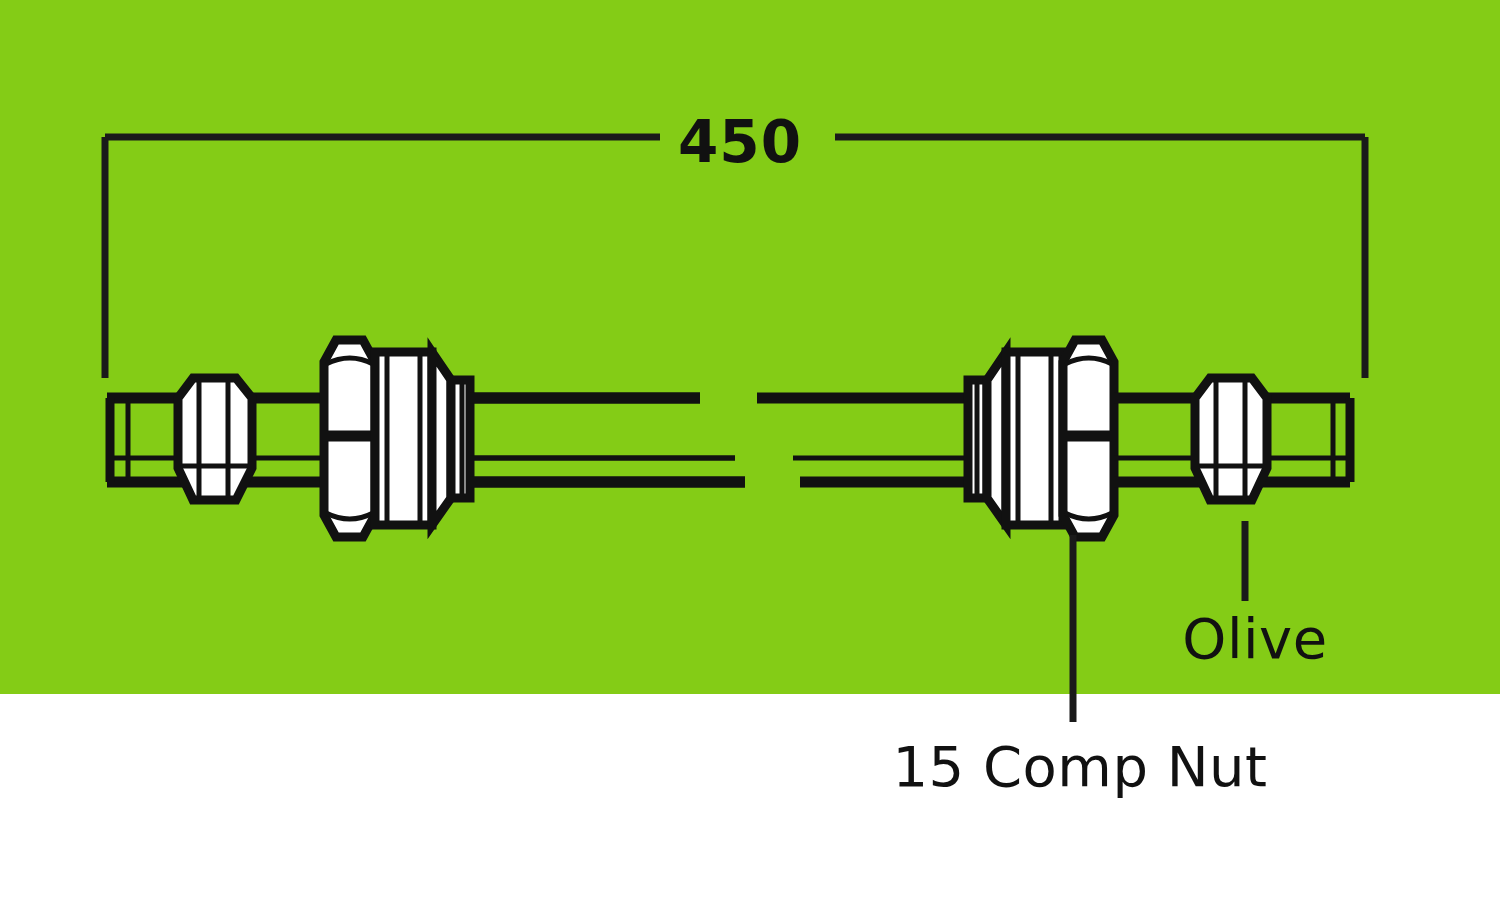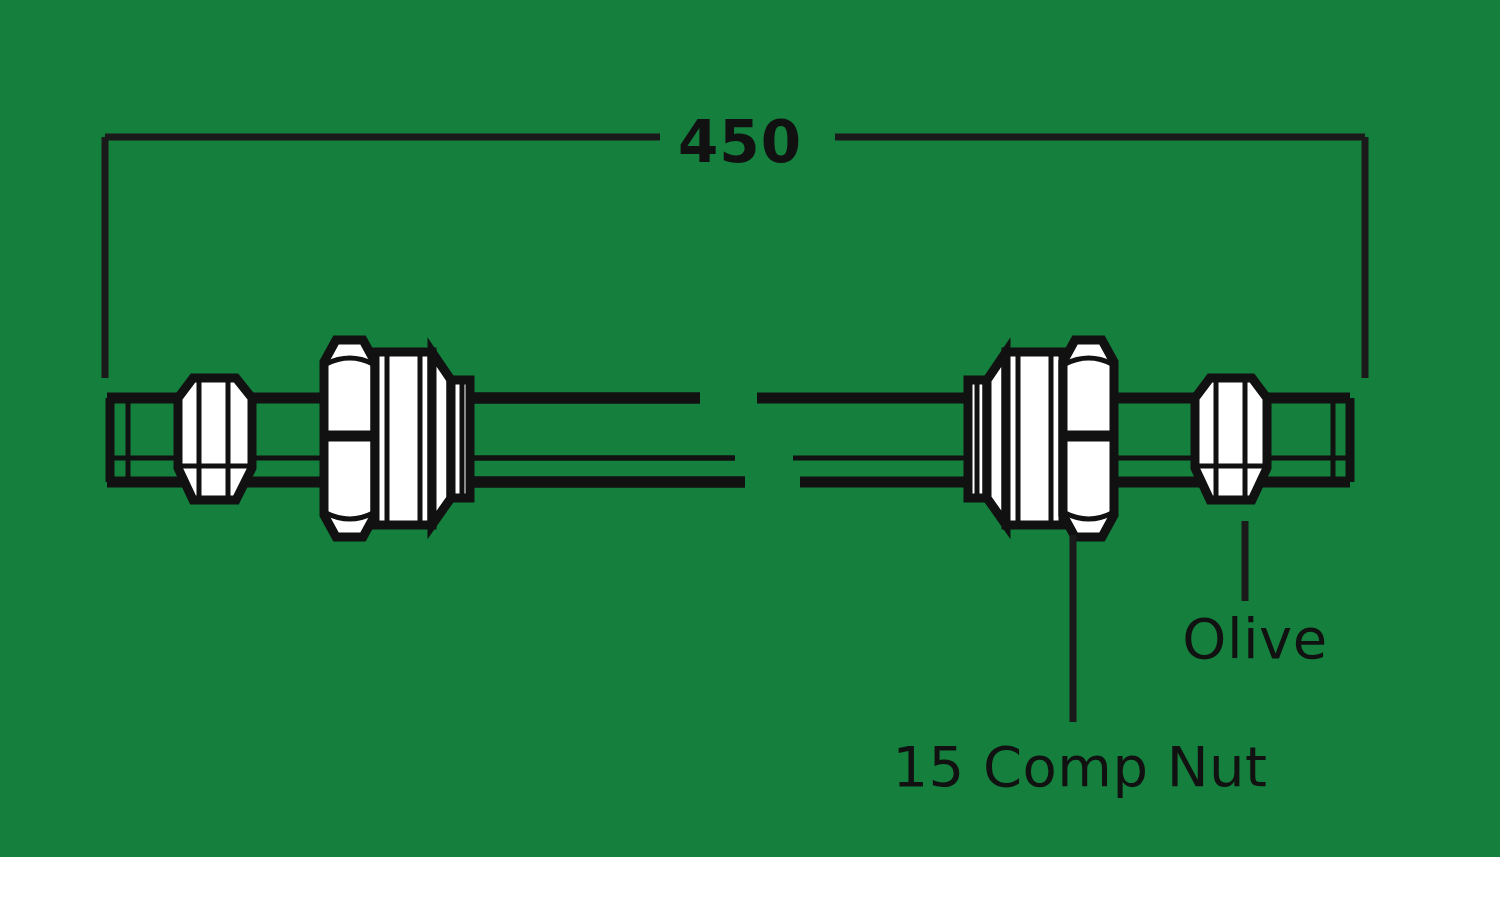--- a/index.html
+++ b/index.html
@@ -10,22 +10,22 @@
   }
   body {
     width: 1500px;
     height: 915px;
     overflow: hidden;
     font-family: "DejaVu Sans", "Liberation Sans", sans-serif;
   }
   #drawing-root {
     position: relative;
     width: 1500px;
-    height: 857px;
-    background: #15803d;
+    height: 694px;
+    background: #84cc16;
   }
   svg#tech-drawing {
     display: block;
     width: 1500px;
     height: 915px;
   }
   .dim-line, .ext-line, .leader-line {
     stroke: #1a1a1a;
     fill: none;
   }

